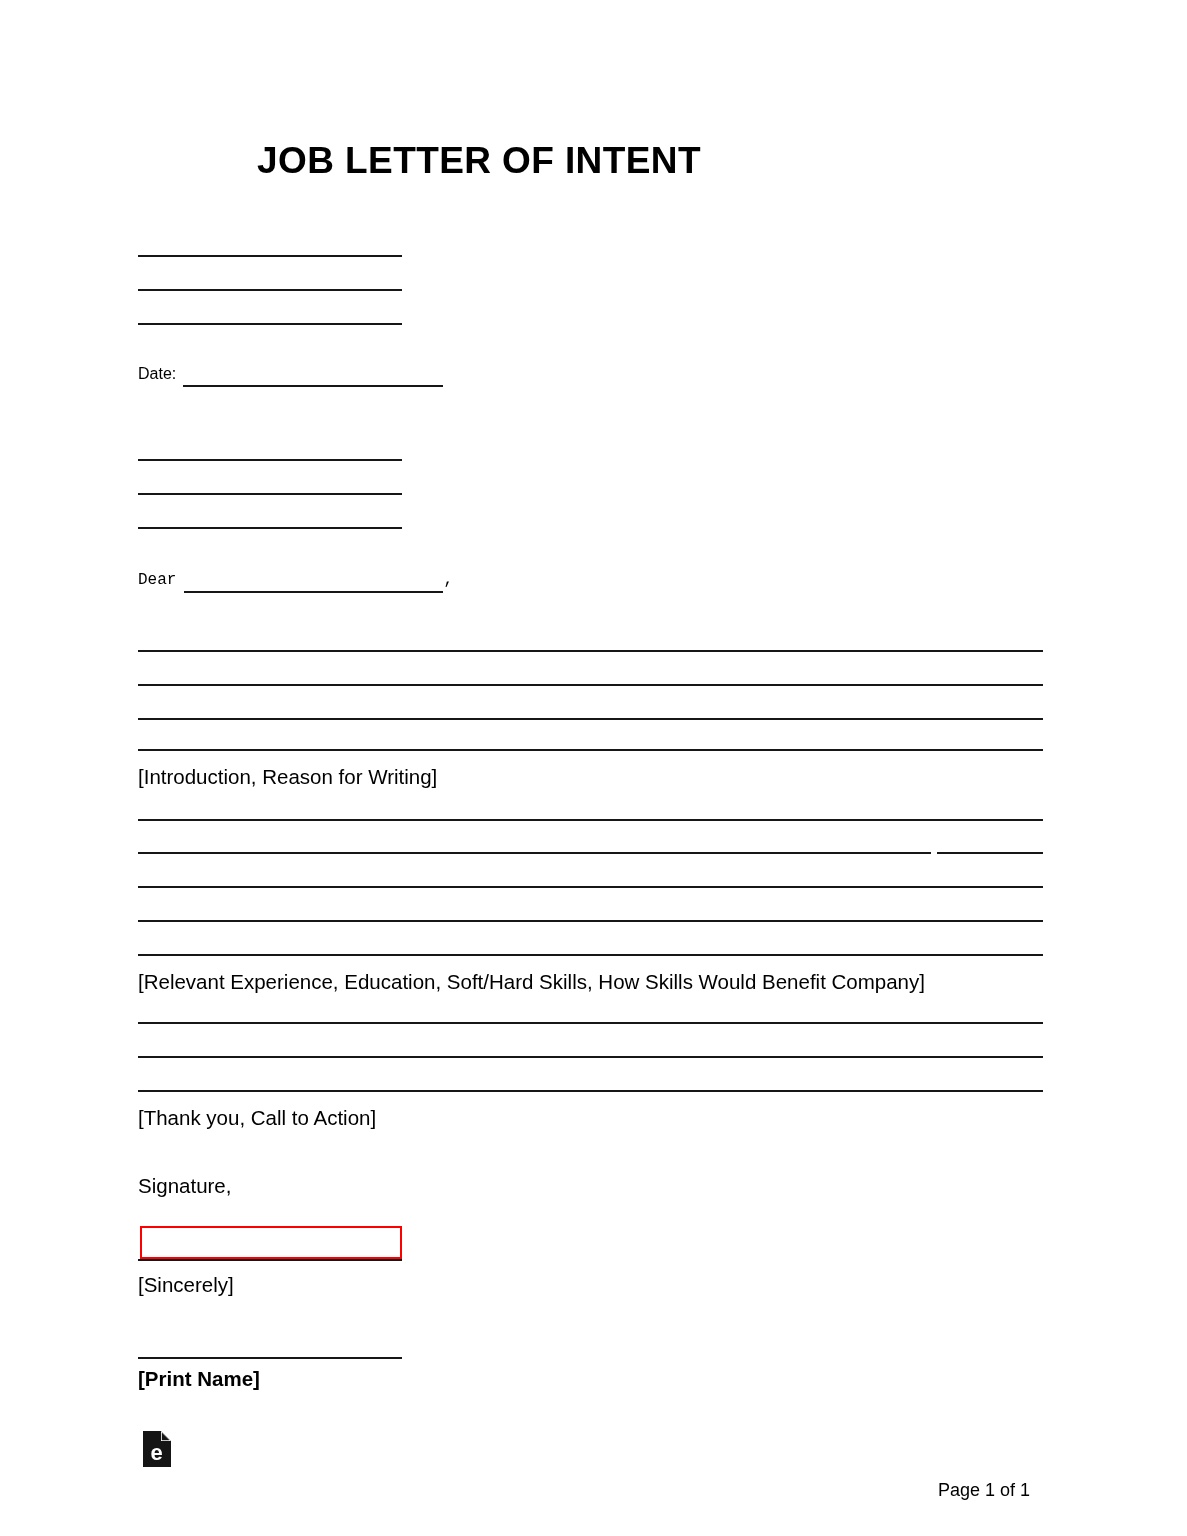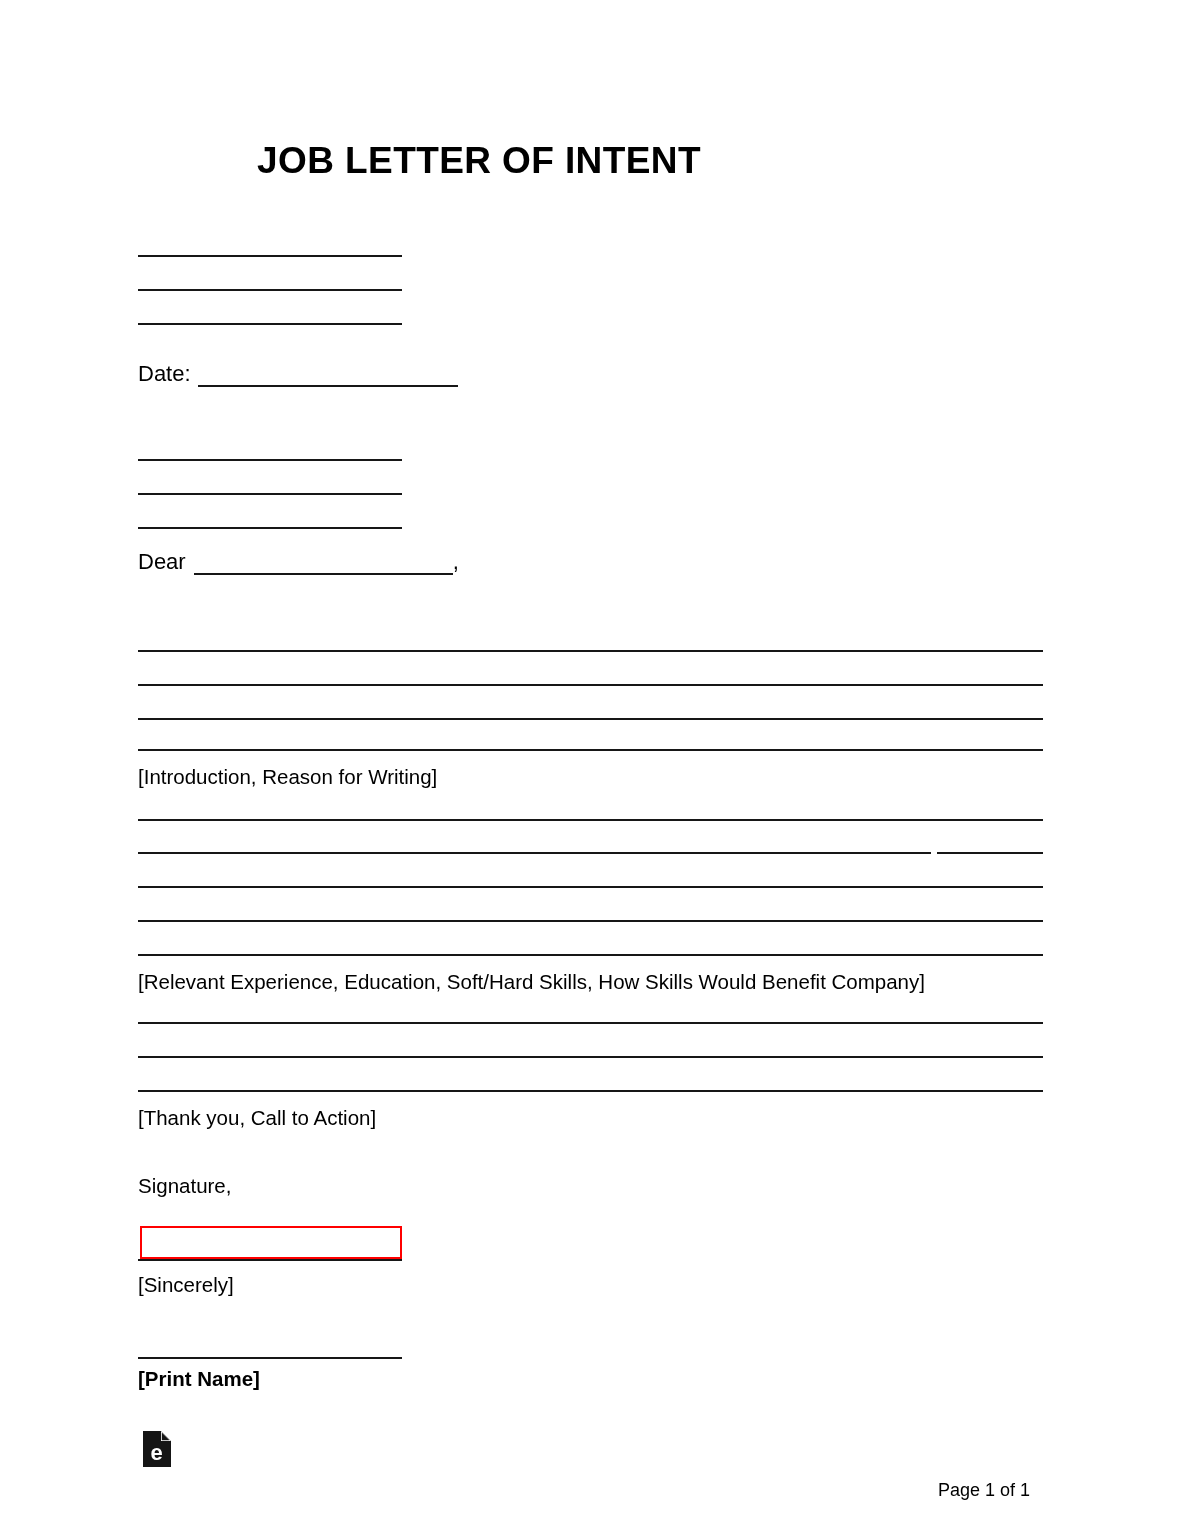--- a/index.html
+++ b/index.html
@@ -47,21 +47,21 @@
     font-size: 20.5px;
     line-height: 26px;
     white-space: nowrap;
   }
 
   
   .inline-row {
     position: absolute;
     display: flex;
     align-items: flex-end;
-    font-size: 22px;
+    font-size: 16px;
     line-height: 26px;
     white-space: nowrap;
     justify-content: space-between;
   }
   .inline-row .lbl { display: inline-block; }
   .inline-row .fill {
     display: inline-block;
     height: 19px;
     border-bottom: 2px solid #171717;
   }
@@ -101,21 +101,21 @@
 
   <div class="inline-row" style="left:138px; top:361px;">
     <span class="lbl">Date:</span>
     <span class="fill" style="width:260px; margin-left:7px;"></span>
   </div>
 
   <div class="rule" style="left:138px; top:459px; width:264px;"></div>
   <div class="rule" style="left:138px; top:493px; width:264px;"></div>
   <div class="rule" style="left:138px; top:527px; width:264px;"></div>
 
-  <div class="inline-row" style="left:138px; top:549px;">
+  <div class="inline-row" style="left:138px; top:567px;font-family:Liberation Mono, monospace;">
     <span class="lbl">Dear</span>
     <span class="fill" style="width:259px; margin-left:8px;"></span>
     <span class="after">,</span>
   </div>
 
   <div class="rule" style="left:138px; top:650px; width:905px;"></div>
   <div class="rule" style="left:138px; top:684px; width:905px;"></div>
   <div class="rule" style="left:138px; top:718px; width:905px;"></div>
   <div class="rule" style="left:138px; top:749px; width:905px;"></div>
   <div class="txt" style="left:138px; top:764px;">[Introduction, Reason for Writing]</div>

